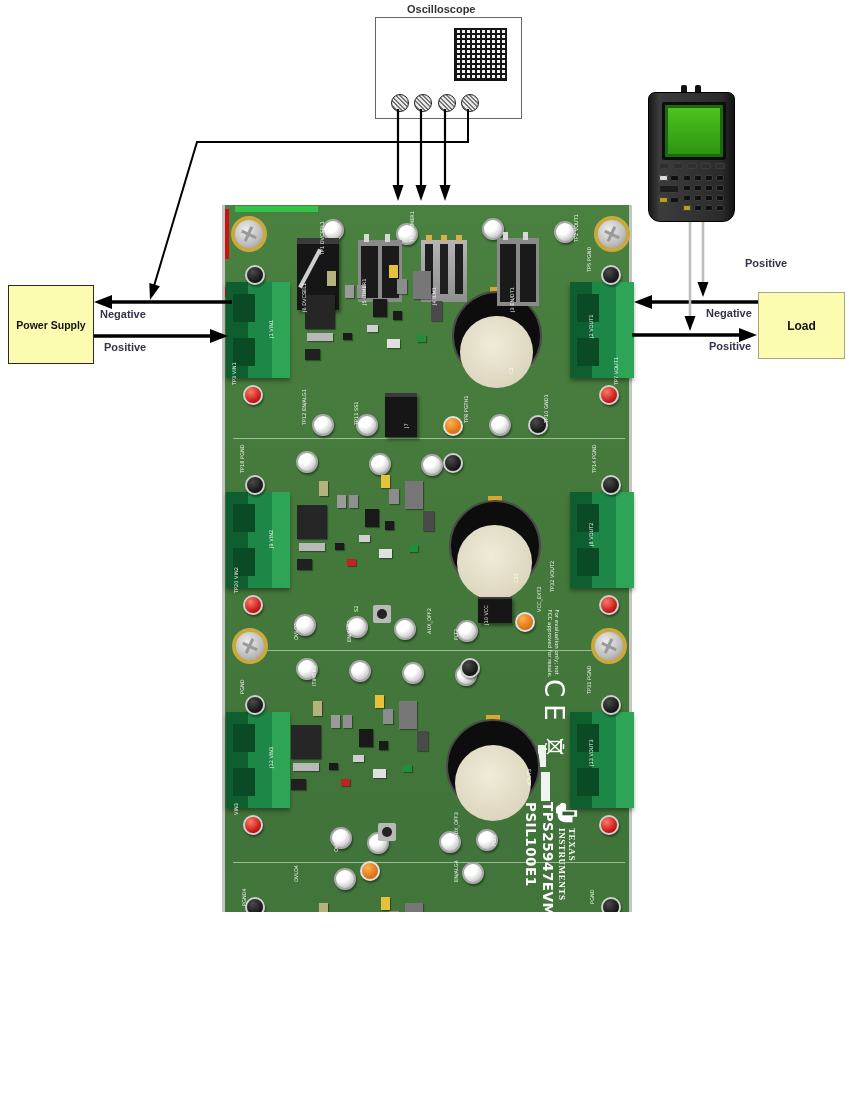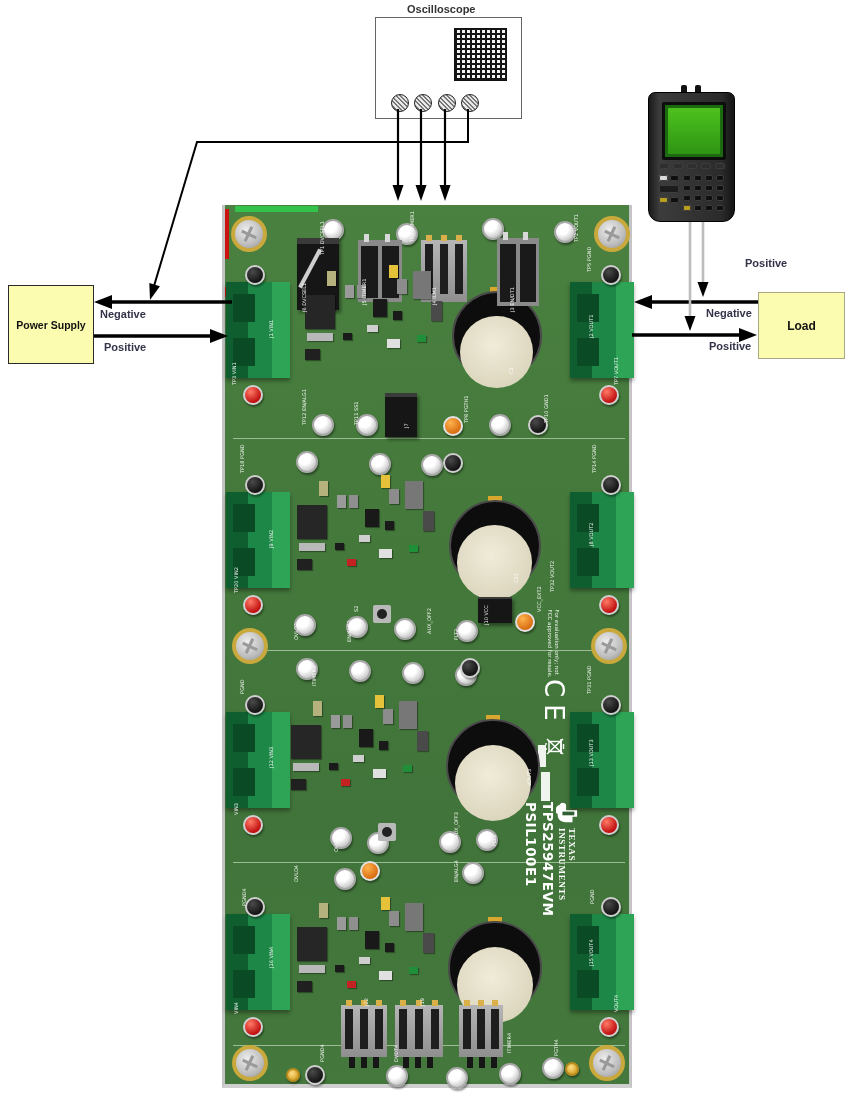--- a/index.html
+++ b/index.html
@@ -1,16 +1,16 @@
 <!DOCTYPE html>
 <html><head>
 <meta charset="utf-8">
 <style>
   html,body{margin:0;padding:0;background:#fff;}
-  #stage{position:relative;width:850px;height:1100px;background:#ffffff;overflow:hidden;
+  #stage{position:relative;width:850px;height:912px;background:#ffffff;overflow:hidden;
          font-family:"Liberation Sans",sans-serif;}
   .abs{position:absolute;}
   .lbl{position:absolute;font-size:11px;font-weight:600;color:#33334a;line-height:1;white-space:nowrap;z-index:7;}
   .ybox{position:absolute;background:#fcfcb0;border:1.6px solid #2a2a2a;display:flex;align-items:center;
         justify-content:center;font-weight:bold;font-size:10.5px;color:#111;text-align:center;z-index:6;}
   .ybox.load{border:1.2px solid #a8a884;font-size:12px;}
   
   .osc{position:absolute;left:375px;top:17px;width:145px;height:100px;background:#fff;
        border:1.5px solid #666;z-index:4;}
   .osc-screen{position:absolute;left:78px;top:10px;width:51px;height:51px;border:1px solid #111;

